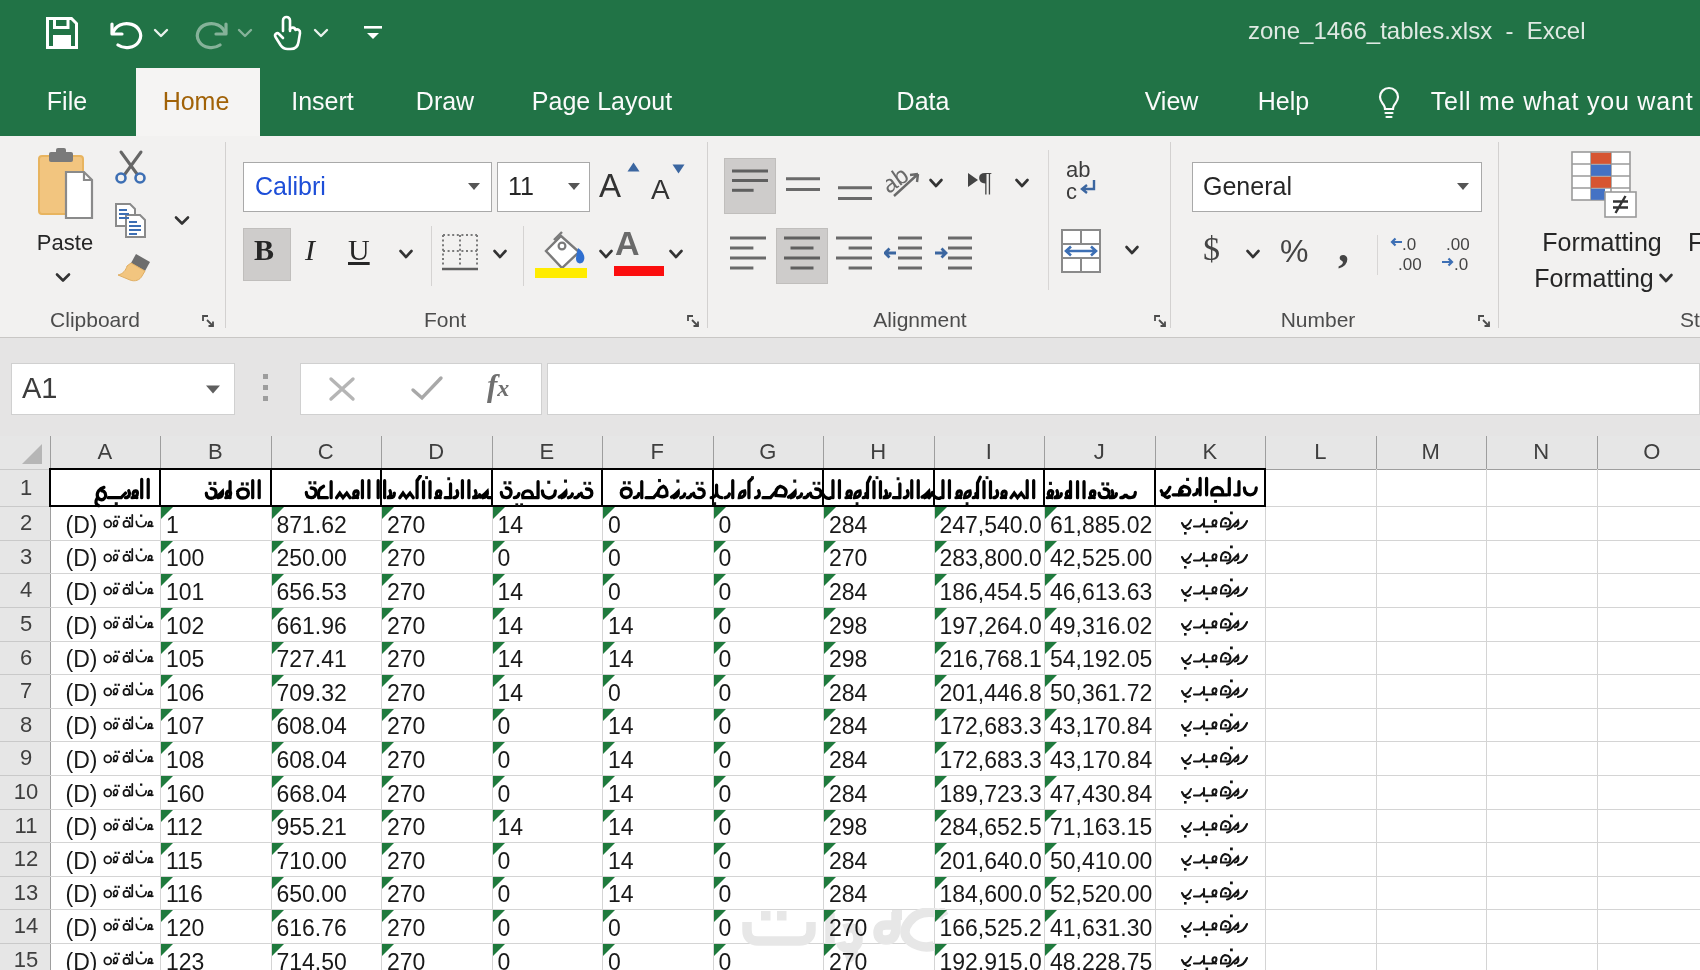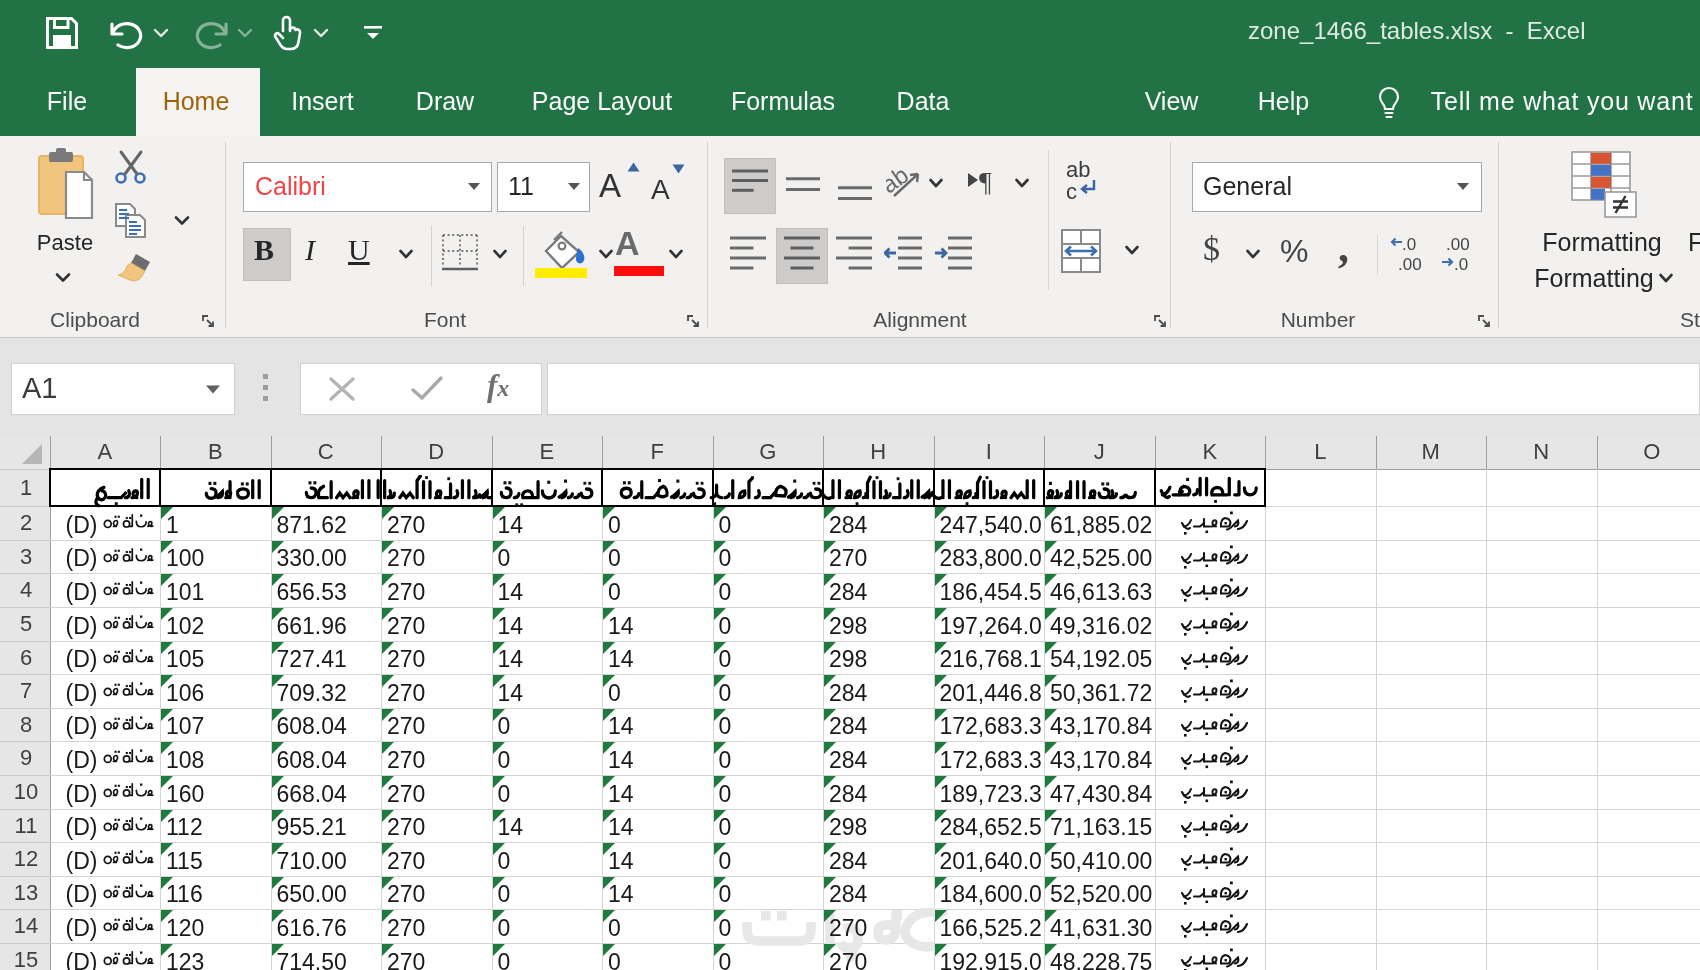--- a/index.html
+++ b/index.html
@@ -51,21 +51,20 @@
  <rect x="2" y="2" width="18" height="2.6" fill="#fff"></rect>
  <path d="M5 9 l6 6 6-6 z" fill="#fff"></path>
     </svg>
 <div class="abs" style="left:1248px;top:17px;width:580px;height:34px;color:#dfe9e3;font-size:24px;text-align:left">zone_1466_tables.xlsx&nbsp;&nbsp;-&nbsp;&nbsp;Excel</div>
 <div class="abs" style="left:136px;top:68px;width:124px;height:68px;background:#f5f4f3"></div>
 <div class="tab" style="left:28px;width:78px;color:#fbfbfb">File</div>
 <div class="tab" style="left:140px;width:112px;color:#a16207">Home</div>
 <div class="tab" style="left:270px;width:105px;color:#fbfbfb">Insert</div>
 <div class="tab" style="left:397px;width:96px;color:#fbfbfb">Draw</div>
 <div class="tab" style="left:511px;width:182px;color:#fbfbfb">Page Layout</div>
-<div class="tab" style="left:707px;width:152px;color:#fbfbfb">Formulas</div>
 <div class="tab" style="left:875px;width:96px;color:#fbfbfb">Data</div>
 <div class="tab" style="left:1124px;width:95px;color:#fbfbfb">View</div>
 <div class="tab" style="left:1237px;width:93px;color:#fbfbfb">Help</div>
 <div class="tab" style="left:1412px;width:300px;letter-spacing:0.8px;color:#fbfbfb">Tell me what you want</div>
 <svg class="abs" style="left:1375px;top:85px" width="28" height="36" viewBox="0 0 28 36">
  <g fill="none" stroke="#fbfbfb" stroke-width="2.2" stroke-linecap="round">
  <path d="M14 3 a9 9 0 0 1 9 9 c0 4-2.5 6-4 8.5 c-1 1.6-1 3.5-1 3.5 h-8 c0 0 0-1.9-1-3.5 c-1.5-2.5-4-4.5-4-8.5 a9 9 0 0 1 9-9 z"></path>
  <path d="M10.5 28 h7"></path>
         <path d="M11.5 32 h5"></path>
       </g>
@@ -138,21 +137,21 @@
       </g>
     </svg>
 <svg class="abs" style="left:173px;top:215px" width="18" height="12" viewBox="0 0 18 12">
       <path class="chev" d="M3 2.5 l6 6 6-6"></path>
     </svg>
 <svg class="abs" style="left:112px;top:252px" width="42" height="38" viewBox="0 0 42 38">
  <path d="M24 2 L38 10 33 19 19 11 z" fill="#6d6d6d"></path>
  <path d="M19 11 l14 8 -3 5 c-2 4-7 6-12 4 l-12-5 c5-1 8-5 9-9 z" fill="#f2c57f" stroke="#e0ae62" stroke-width="1"></path>
     </svg>
 <div class="combo" style="left:243px;top:162px;width:249px;height:50px"></div>
-<div class="abs" style="left:255px;top:172px;font-size:25px;color:#ef4444">Calibri</div>
+<div class="abs" style="left:255px;top:172px;font-size:25px;color:#1d4ed8">Calibri</div>
 <svg class="abs" style="left:466px;top:181px" width="16" height="12" viewBox="0 0 16 12">
       <path d="M2 2 l6 7 6-7 z" fill="#555"></path>
     </svg>
 <div class="combo" style="left:497px;top:162px;width:93px;height:50px"></div>
 <div class="abs" style="left:508px;top:172px;font-size:25px;color:#262626">11</div>
 <svg class="abs" style="left:566px;top:181px" width="16" height="12" viewBox="0 0 16 12">
       <path d="M2 2 l6 7 6-7 z" fill="#555"></path>
     </svg>
 <div class="abs" style="left:599px;top:167px;font-size:33px;color:#333">A</div>
 <svg class="abs" style="left:627px;top:162px" width="13" height="10" viewBox="0 0 13 10">
@@ -766,21 +765,21 @@
 <div class="tri" style="left:1045.0px;top:507.2px"></div>
 <svg class="abs" style="left:1178.5px;top:509.2px" width="74" height="30" viewBox="0 0 74 30">
       <use href="#w-hajz"></use>
     </svg>
 <div class="cell num" style="left:65.5px;top:545.3px;width:92px;height:29.6px">(D)</div>
 <svg class="abs" style="left:102.0px;top:543.8px" width="54" height="24.5" viewBox="0 0 66 30">
       <use href="#w-mantiqa"></use>
     </svg>
 <div class="cell num" style="left:166.0px;top:545.3px;width:103.5px;height:29.6px">100</div>
 <div class="tri" style="left:161.0px;top:540.8px"></div>
-<div class="cell num" style="left:276.5px;top:545.3px;width:103.5px;height:29.6px">330.00</div>
+<div class="cell num" style="left:276.5px;top:545.3px;width:103.5px;height:29.6px">250.00</div>
 <div class="tri" style="left:271.5px;top:540.8px"></div>
 <div class="cell num" style="left:387.0px;top:545.3px;width:103.5px;height:29.6px">270</div>
 <div class="tri" style="left:382.0px;top:540.8px"></div>
 <div class="cell num" style="left:497.5px;top:545.3px;width:103.5px;height:29.6px">0</div>
 <div class="tri" style="left:492.5px;top:540.8px"></div>
 <div class="cell num" style="left:608.0px;top:545.3px;width:103.5px;height:29.6px">0</div>
 <div class="tri" style="left:603.0px;top:540.8px"></div>
 <div class="cell num" style="left:718.5px;top:545.3px;width:103.5px;height:29.6px">0</div>
 <div class="tri" style="left:713.5px;top:540.8px"></div>
 <div class="cell num" style="left:829.0px;top:545.3px;width:103.5px;height:29.6px">270</div>

